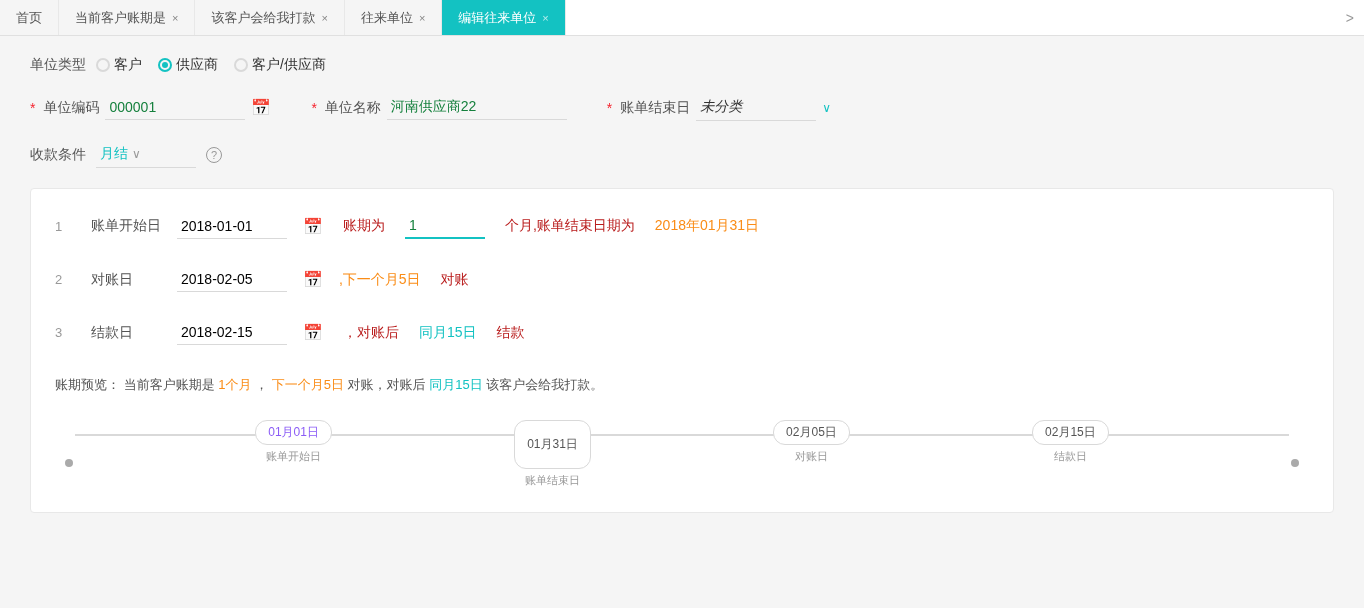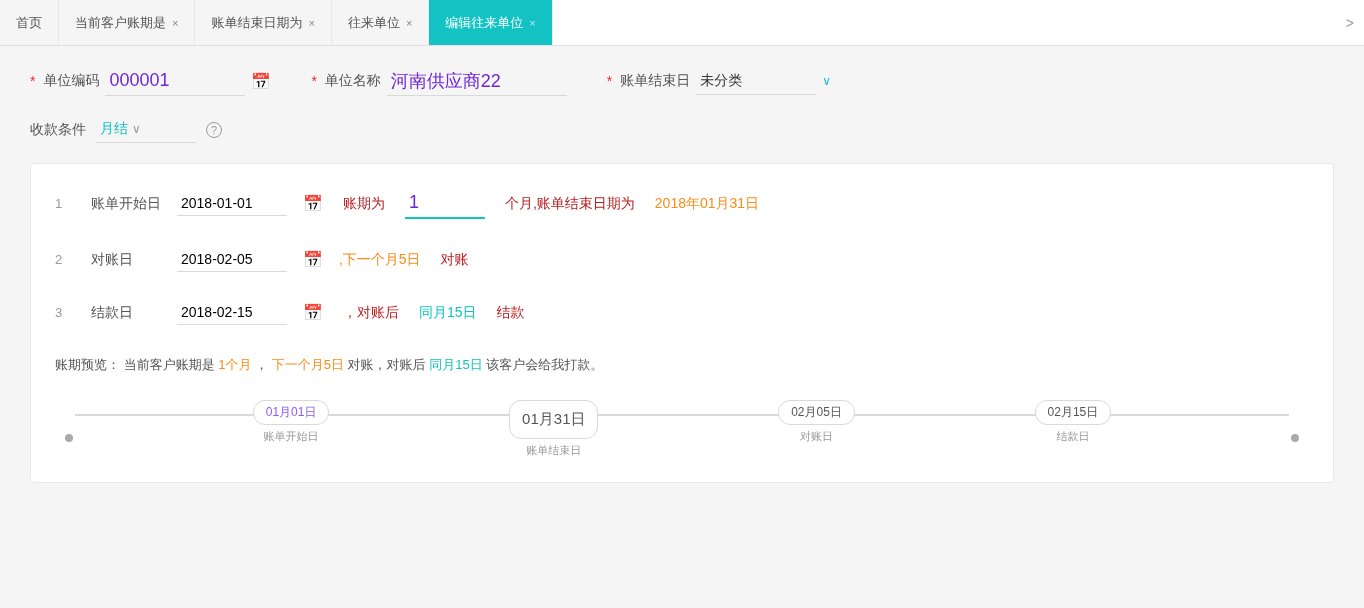--- a/index.html
+++ b/index.html
@@ -4,21 +4,21 @@
   <style>
     * { box-sizing: border-box; margin: 0; padding: 0; }
     body { font-family: 'Microsoft YaHei', Arial, sans-serif; font-size: 14px; background: #f5f5f5; color: #333; }
 
     
     .tab-bar {
       display: flex;
       align-items: stretch;
       background: #fff;
       border-bottom: 1px solid #e0e0e0;
-      height: 46px;
+      height: 36px;
     }
     .tab {
       display: flex;
       align-items: center;
       padding: 0 16px;
       cursor: pointer;
       font-size: 13px;
       color: #555;
       border-right: 1px solid #e8e8e8;
       white-space: nowrap;
@@ -99,24 +99,24 @@
     
     .field-group {
       display: flex;
       align-items: center;
       gap: 6px;
     }
     .text-input {
       border: none;
       border-bottom: 1px solid #d9d9d9;
       padding: 4px 4px;
-      font-size: 18px;
+      font-size: 14px;
       outline: none;
       background: transparent;
-      color: #6d28d9;
+      color: #15803d;
     }
     .input-code { width: 140px; }
     .input-name { width: 180px; }
     .input-period { width: 80px; border-bottom: 2px solid #13c2c2; }
 
     .calendar-icon {
       color: #13c2c2;
       cursor: pointer;
       font-size: 16px;
     }
@@ -134,20 +134,21 @@
     .select-value { color: #13c2c2; }
     .select-arrow { color: #999; font-size: 12px; }
 
     .classify-select {
       display: flex;
       align-items: flex-end;
       gap: 4px;
       min-width: 120px;
       border-bottom: 1px solid #d9d9d9;
       padding: 4px 4px;
+      font-style: italic;
     }
 
     .help-icon {
       width: 16px;
       height: 16px;
       border-radius: 50%;
       border: 1px solid #999;
       color: #999;
       font-size: 11px;
       display: flex;
@@ -240,38 +241,55 @@
 
 <div class="tab-bar">
   <div class="tab">
     <span>首页</span>
   </div>
   <div class="tab">
     <span>当前客户账期是</span>
     <span class="close-btn">×</span>
   </div>
   <div class="tab">
-    <span>账单结束日期为</span>
+    <span>该客户会给我打款</span>
     <span class="close-btn">×</span>
   </div>
   <div class="tab">
     <span>往来单位</span>
     <span class="close-btn">×</span>
   </div>
   <div class="tab active">
     <span>编辑往来单位</span>
     <span class="close-btn">×</span>
   </div>
   <div class="tab-arrow">
     <span>&gt;</span>
   </div>
 </div>
 
 <div class="main-content">
 
+  <div class="form-row">
+    <span class="form-label">单位类型</span>
+    <div class="radio-group">
+      <div class="radio-item">
+        <div class="radio-circle"></div>
+        <span>客户</span>
+      </div>
+      <div class="radio-item">
+        <div class="radio-circle checked"></div>
+        <span>供应商</span>
+      </div>
+      <div class="radio-item">
+        <div class="radio-circle"></div>
+        <span>客户/供应商</span>
+      </div>
+    </div>
+  </div>
 
   <div class="form-row" style="gap:40px;">
     <div class="field-group">
       <span class="required-star">*</span>
       <span class="form-label">单位编码</span>
       <input class="text-input input-code" type="text" value="000001" style="">
       <span class="calendar-icon">📅</span>
     </div>
     <div class="field-group">
       <span class="required-star">*</span>
@@ -351,21 +369,21 @@
         </div>
 
         <div class="timeline-node">
           <div style="border:1px solid #d9d9d9;border-radius:12px;padding:3px 12px;font-size:12px;background:#fff;color:#8b5cf6;white-space:nowrap;">
             <span>01月01日</span>
           </div>
           <div style="font-size:11px;color:#999;margin-top:4px;">账单开始日</div>
         </div>
 
         <div class="timeline-node">
-          <div style="border:1px solid #d9d9d9;border-radius:12px;padding:9px 12px;font-size:15px;background:#fff;color:#555;white-space:nowrap;">
+          <div style="border:1px solid #d9d9d9;border-radius:12px;padding:15px 12px;font-size:12px;background:#fff;color:#555;white-space:nowrap;">
             <span>01月31日</span>
           </div>
           <div style="font-size:11px;color:#999;margin-top:4px;">账单结束日</div>
         </div>
 
         <div class="timeline-node">
           <div style="border:1px solid #d9d9d9;border-radius:12px;padding:3px 12px;font-size:12px;background:#fff;color:#555;white-space:nowrap;">
             <span>02月05日</span>
           </div>
           <div style="font-size:11px;color:#999;margin-top:4px;">对账日</div>

